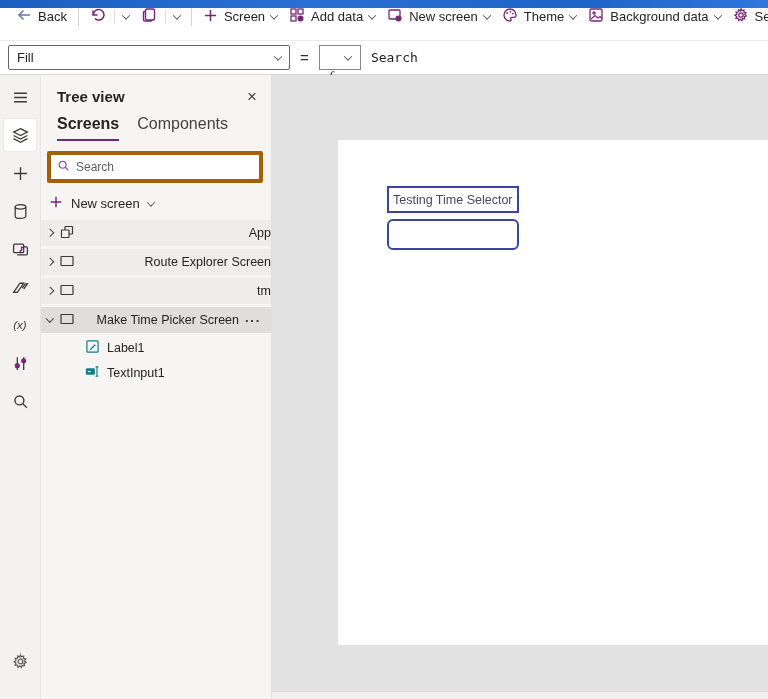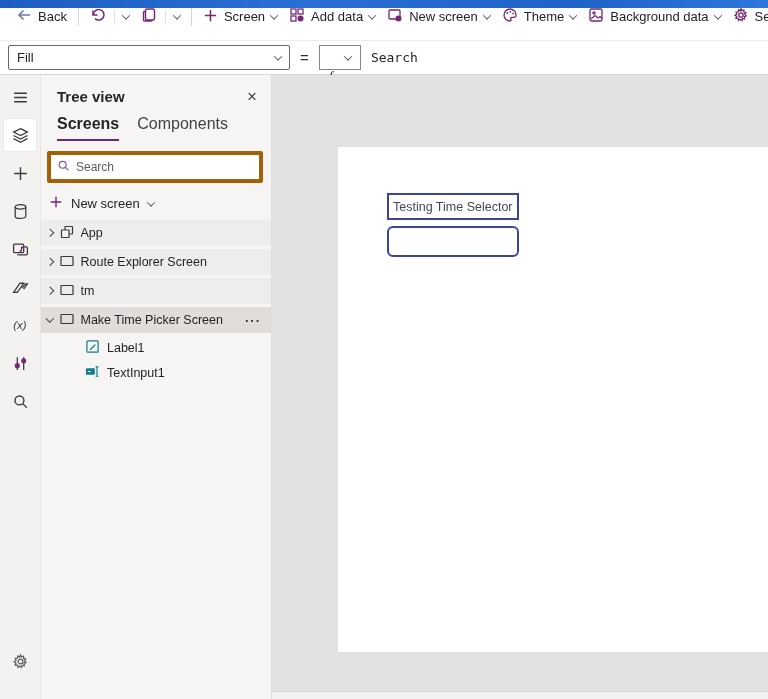--- a/index.html
+++ b/index.html
@@ -61,31 +61,31 @@
   .searchbox { margin:10px 8px 6px 6px; height:24px; background:#fff; border:4px solid #a16207;
     border-radius:2px; display:flex; align-items:center; padding:12px 6px; gap:6px; }
   .searchbox input { border:none; outline:none; flex:1; font-size:12px; color:#242424;
     font-family:"Liberation Sans", sans-serif; background:transparent; }
   .searchbox input::placeholder { color:#605e5c; }
   .newscreen { display:flex; align-items:center; gap:8px; padding:6px 6px 8px 8px;
     font-size:13px; color:#242424; cursor:pointer; }
 
   .tree { flex:1; overflow:hidden; }
   .tree-row { height:26px; margin-bottom:3px; background:#efedeb; display:flex; align-items:center;
-    padding-left:6px; gap:6px; font-size:12.5px; color:#242424; cursor:pointer; }
+    padding-left:6px; gap:6px; font-size:12.5px; color:#242424; cursor:pointer;text-align:right; }
   .tree-row.selected { background:#e0ddda; }
   .tree-row .chev { border-color:#484644; width:5.5px; height:5.5px; }
   .row-label { flex:1; overflow:hidden; text-overflow:ellipsis; white-space:nowrap; }
   .more { font-size:13px; letter-spacing:1px; color:#323130; padding-right:10px; font-weight:bold; }
   .tree-child { height:23px; display:flex; align-items:center; gap:7px; padding-left:44px;
     font-size:12.5px; color:#242424; cursor:pointer; margin-bottom:2px; }
 
   
   .stage { flex:1; background:#e2e2e2; position:relative; overflow:hidden; }
-  .screen { position:absolute; left:66px; top:72px; width:430px; height:505px; background:#fff; }
+  .screen { position:absolute; left:66px; top:65px; width:430px; height:505px; background:#fff; }
   .pa-label { position:absolute; left:49px; top:46px; width:132px; height:27px;
     border:2px solid #3c449b; background:#fff; display:flex; align-items:center;
     padding-left:4px; font-size:12.5px; color:#47475f; }
   .pa-input { position:absolute; left:49px; top:79px; width:132px; height:31px;
     border:2px solid #3c449b; border-radius:6px; background:#fff; }
   .bottomstrip { position:absolute; left:0; right:0; bottom:0; height:8px; background:#f2f1f0;
     border-top:1px solid #dbd9d7; }
 </style>
 </head>
 <body>

